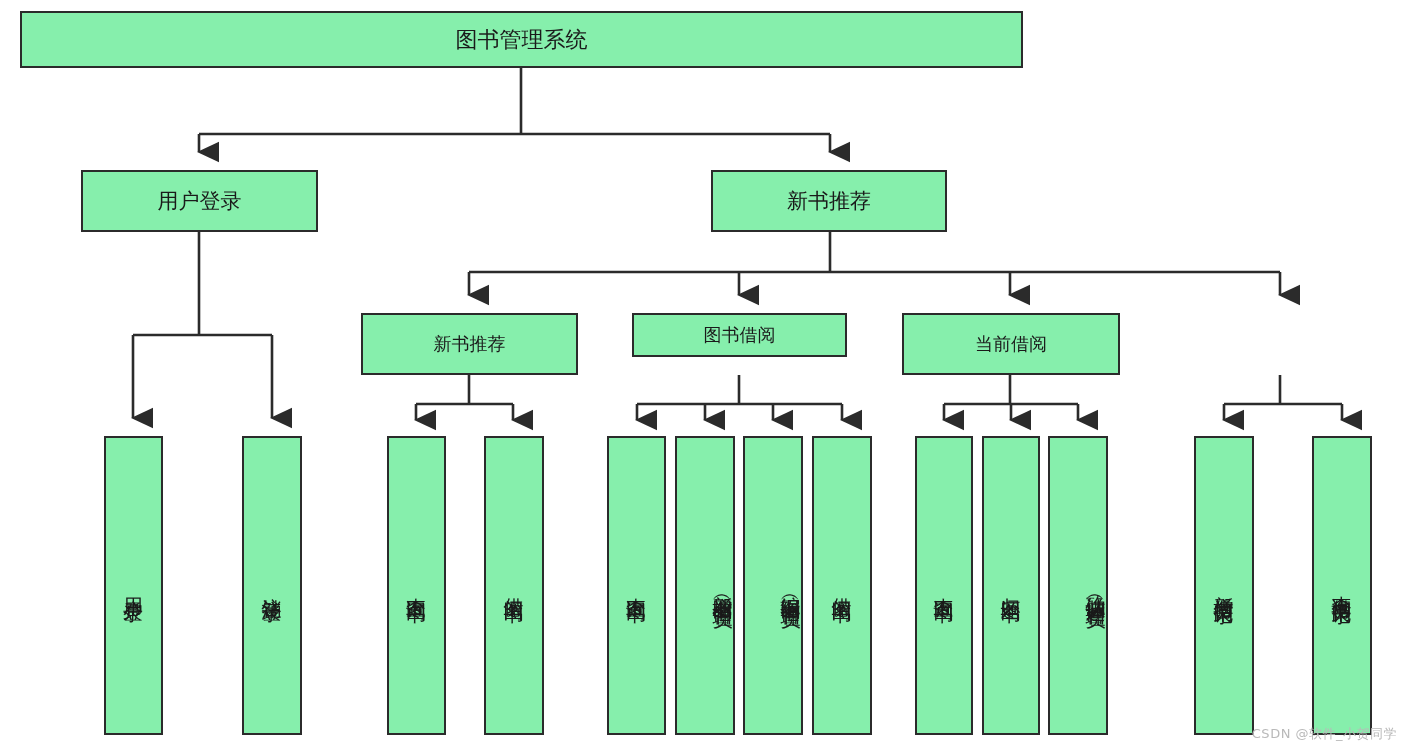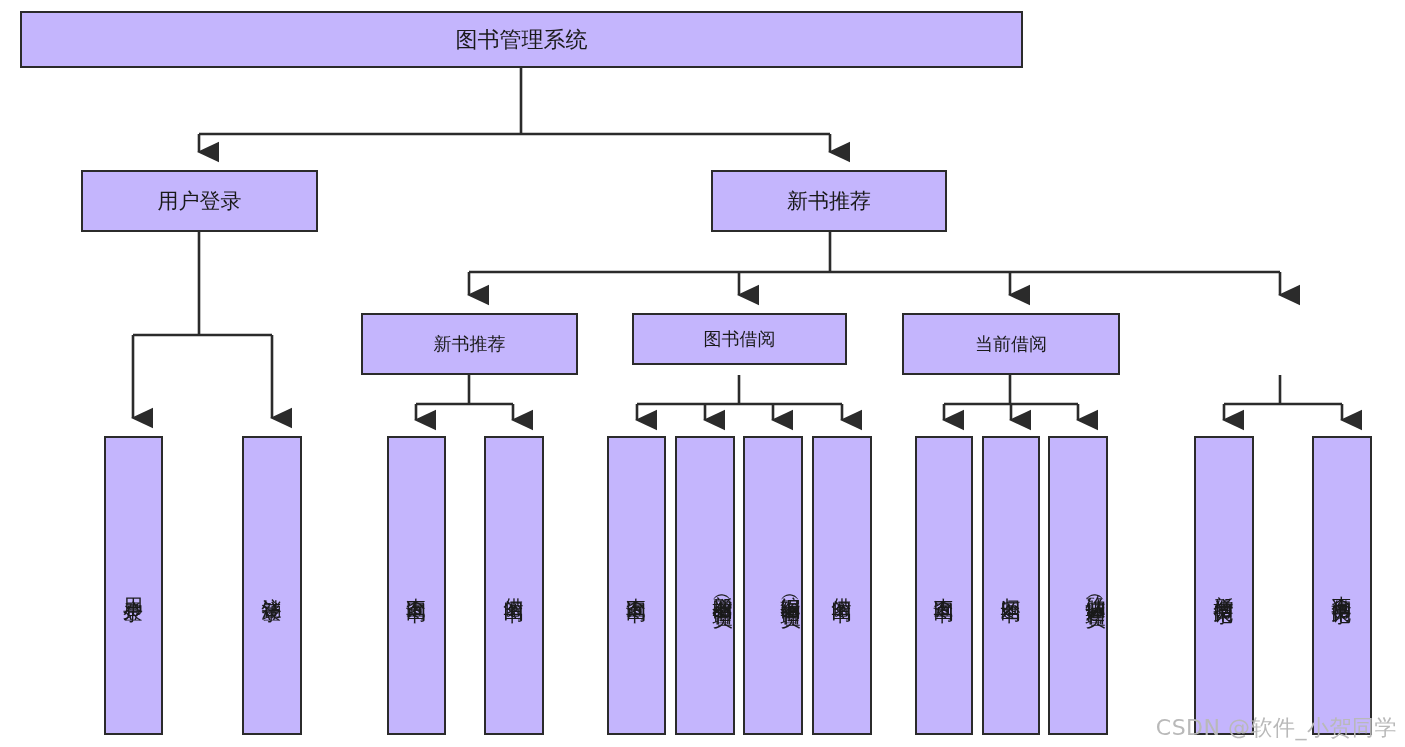--- a/index.html
+++ b/index.html
@@ -14,21 +14,21 @@
     position: relative;
     width: 1405px;
     height: 747px;
     background: #ffffff;
     overflow: hidden;
   }
   .node {
     position: absolute;
     box-sizing: border-box;
     border: 2px solid #2b2b2b;
-    background: #c4b5fd;
+    background: #86efac;
     display: flex;
     align-items: center;
     justify-content: center;
     color: #1a1a1a;
   }
   .node.root {
     font-size: 22px;
   }
   .node.lvl2 {
     font-size: 21px;
@@ -58,21 +58,21 @@
     left: 0;
     top: 0;
     width: 1405px;
     height: 747px;
     pointer-events: none;
   }
   #watermark {
     position: absolute;
     right: 8px;
     bottom: 4px;
-    font-size: 22px;
+    font-size: 13px;
     color: #b9b9b9;
     white-space: nowrap;
     letter-spacing: 0.5px;
   }
 </style>
 </head>
 <body>
 
 <div id="canvas">
 
@@ -133,21 +133,21 @@
   <div class="node lvl2" style="left:81px; top:170px; width:237px; height:62px;">
     <span class="label">用户登录</span>
   </div>
   <div class="node lvl2" style="left:711px; top:170px; width:236px; height:62px;">
     <span class="label">新书推荐</span>
   </div>
 
   <div class="node lvl3" style="left:361px; top:313px; width:217px; height:62px;">
     <span class="label">新书推荐</span>
   </div>
-  <div class="node lvl3" style="left:632px; top:313px; width:215px; height:52px;">
+  <div class="node lvl3" style="left:632px; top:313px; width:215px; height:44px;">
     <span class="label">图书借阅</span>
   </div>
   <div class="node lvl3" style="left:902px; top:313px; width:218px; height:62px;">
     <span class="label">当前借阅</span>
   </div>
 
   <div class="node leaf short" style="left:104px; top:436px; width:59px; height:299px;">
     <span class="label">用户登录</span>
   </div>
   <div class="node leaf short" style="left:242px; top:436px; width:60px; height:299px;">

